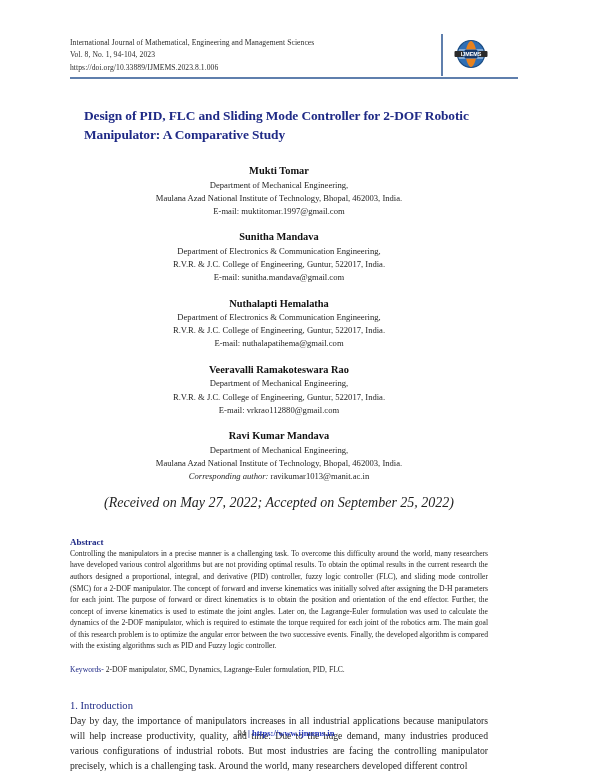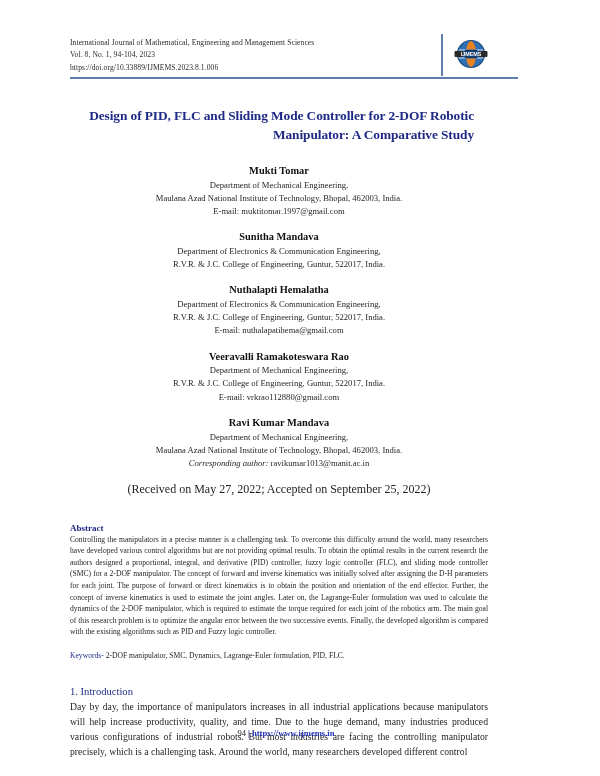--- a/index.html
+++ b/index.html
@@ -66,21 +66,21 @@
     height: 2px;
     background: #5f7fad;
     margin-top: 3px;
     margin-left: 0;
     margin-right: -30px;
   }
 
   
   .title {
     margin-top: 27px;
-    text-align: right;
+    text-align: left;
     font-size: 13.4px;
     font-weight: bold;
     color: #1f2a86;
     line-height: 1.42;
     letter-spacing: -0.1px;
     padding: 0 14px;
   }
 
   
   .authors { margin-top: 19px; }
@@ -100,24 +100,25 @@
     line-height: 1.52;
     color: #1f1f1f;
   }
   .author-line.corr-line { font-size: 8.6px; }
   .corr-label {
     font-style: italic;
   }
 
   .dates {
     text-align: center;
-    font-size: 12px;
+    font-size: 14px;
     margin-top: 12px;
     margin-bottom: 0;
     color: #1f1f1f;
+    font-style: italic;
   }
 
   
   .section-heading {
     font-size: 9px;
     font-weight: bold;
     color: #1f2a86;
     margin-bottom: 1px;
   }
   .abstract { margin-top: 26px; }
@@ -211,20 +212,21 @@
       <div class="author-name">Mukti Tomar</div>
       <div class="author-line">Department of Mechanical Engineering,</div>
       <div class="author-line">Maulana Azad National Institute of Technology, Bhopal, 462003, India.</div>
       <div class="author-line"><span>E-mail:</span> <span>muktitomar.1997@gmail.com</span></div>
     </div>
 
     <div class="author-block">
       <div class="author-name">Sunitha Mandava</div>
       <div class="author-line">Department of Electronics &amp; Communication Engineering,</div>
       <div class="author-line">R.V.R. &amp; J.C. College of Engineering, Guntur, 522017, India.</div>
+      <div class="author-line"><span>E-mail:</span> <span>sunitha.mandava@gmail.com</span></div>
     </div>
 
     <div class="author-block">
       <div class="author-name">Nuthalapti Hemalatha</div>
       <div class="author-line">Department of Electronics &amp; Communication Engineering,</div>
       <div class="author-line">R.V.R. &amp; J.C. College of Engineering, Guntur, 522017, India.</div>
       <div class="author-line"><span>E-mail:</span> <span>nuthalapatihema@gmail.com</span></div>
     </div>
 
     <div class="author-block">

